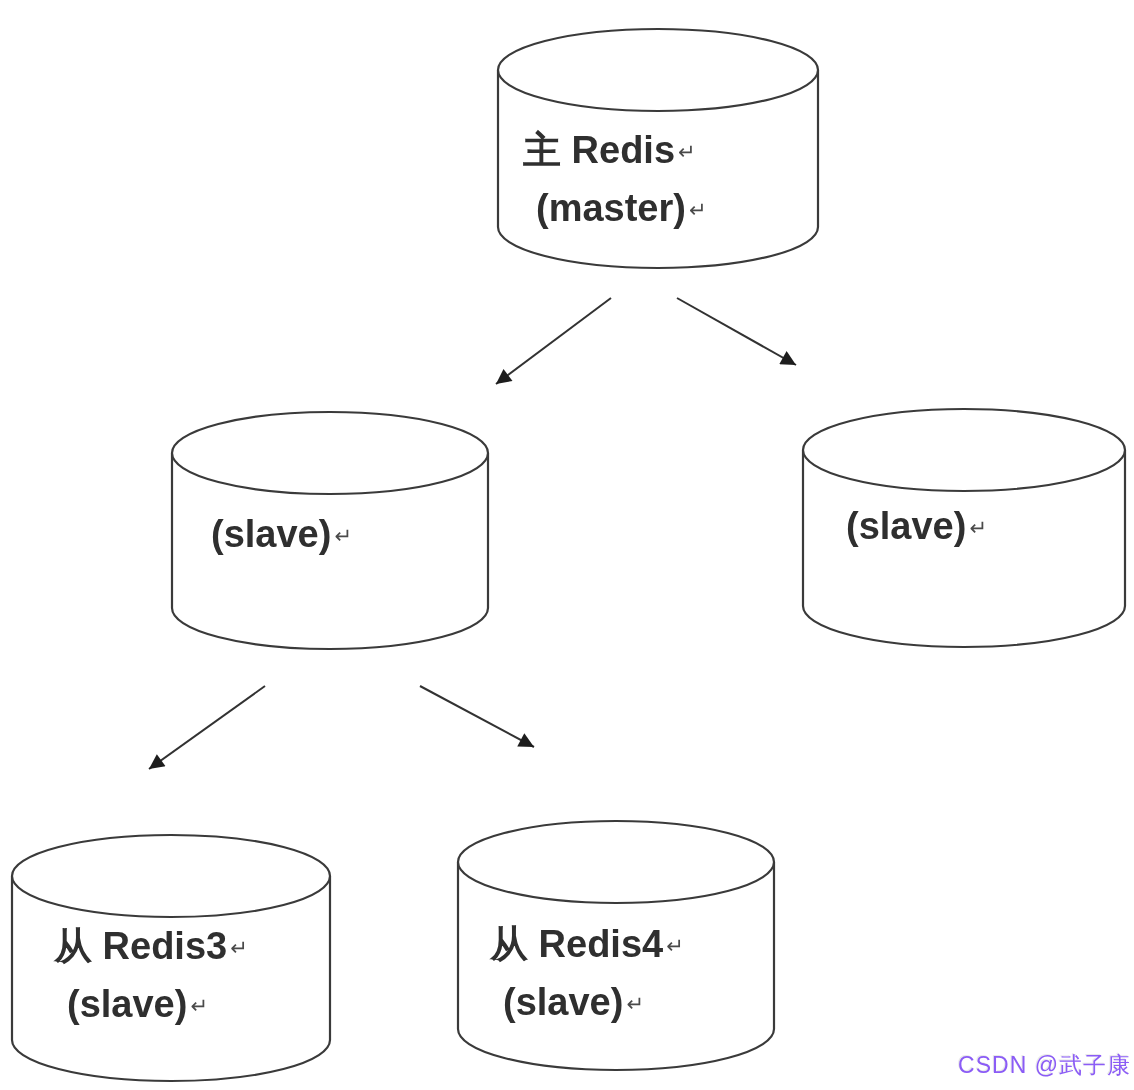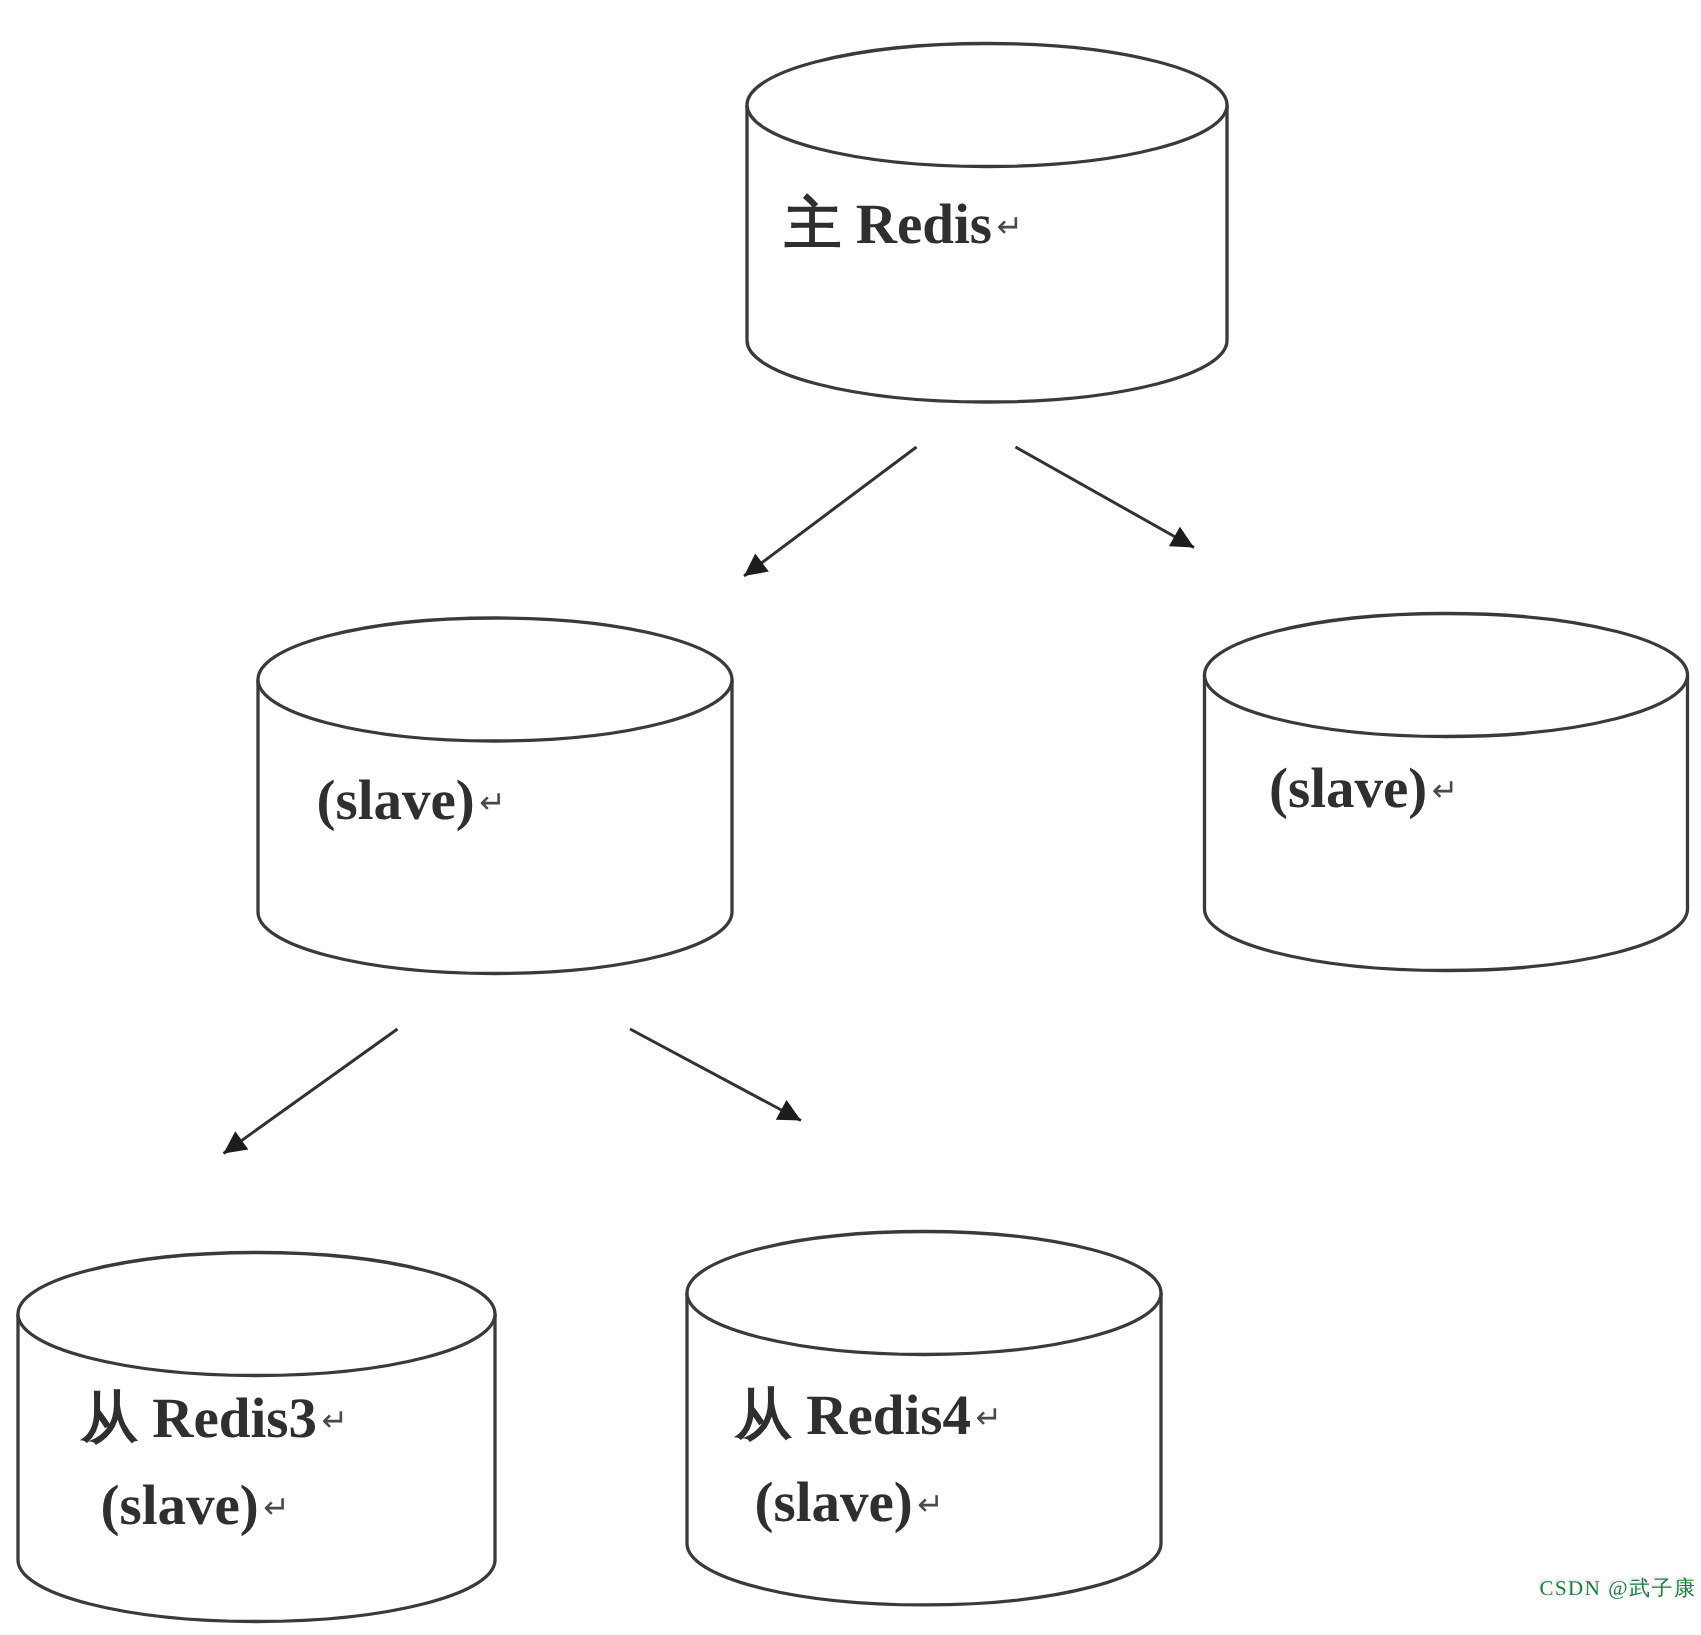--- a/index.html
+++ b/index.html
@@ -6,21 +6,21 @@
     margin: 0;
     padding: 0;
     background: #ffffff;
   }
   .canvas {
     position: relative;
     width: 1134px;
     height: 1090px;
     background: #ffffff;
     overflow: hidden;
-    font-family: Liberation Serif, serif;
+    font-family: Liberation Sans, sans-serif;
   }
   .diagram-svg {
     position: absolute;
     left: 0;
     top: 0;
     width: 1134px;
     height: 1090px;
   }
   .cyl {
     fill: #ffffff;
@@ -51,23 +51,23 @@
     font-size: 21px;
     font-weight: 400;
     color: #4a4a4a;
     margin-left: 3px;
     vertical-align: 4px;
   }
   .watermark {
     position: absolute;
     right: 3px;
     top: 1050px;
-    font-size: 14px;
+    font-size: 23px;
     font-weight: 400;
-    color: #15803d;
+    color: #8b5cf6;
     letter-spacing: 1px;
     text-shadow: 1px 1px 0 #ffffff, -1px -1px 0 #e9e9e9;
   }
 </style>
 </head>
 <body>
 
 <div class="canvas">
 
   <svg class="diagram-svg" viewBox="0 0 1134 1090">
@@ -103,20 +103,21 @@
     </g>
 
     <line class="edge" x1="611" y1="298" x2="496" y2="384" marker-end="url(#arrow)"></line>
     <line class="edge" x1="677" y1="298" x2="796" y2="365" marker-end="url(#arrow)"></line>
     <line class="edge" x1="265" y1="686" x2="149" y2="769" marker-end="url(#arrow)"></line>
     <line class="edge" x1="420" y1="686" x2="534" y2="747" marker-end="url(#arrow)"></line>
   </svg>
 
   <div class="node-label" style="left:523px; top:122px;">
     <div class="line1"><span>主 Redis</span><span class="pmark">↵</span></div>
+    <div class="line2"><span>(master)</span><span class="pmark">↵</span></div>
   </div>
 
   <div class="node-label" style="left:198px; top:506px;">
     <div class="line2"><span>(slave)</span><span class="pmark">↵</span></div>
   </div>
 
   <div class="node-label" style="left:833px; top:498px;">
     <div class="line2"><span>(slave)</span><span class="pmark">↵</span></div>
   </div>
 

